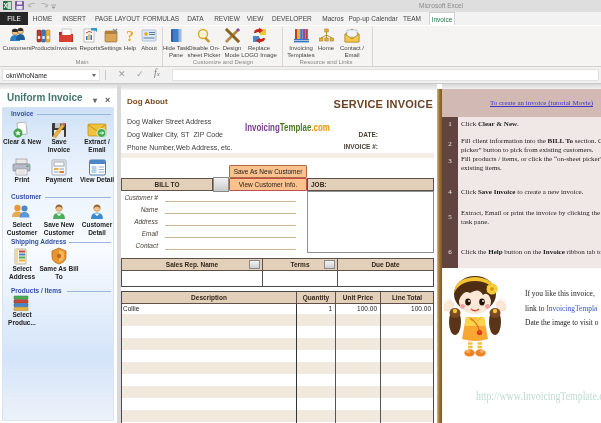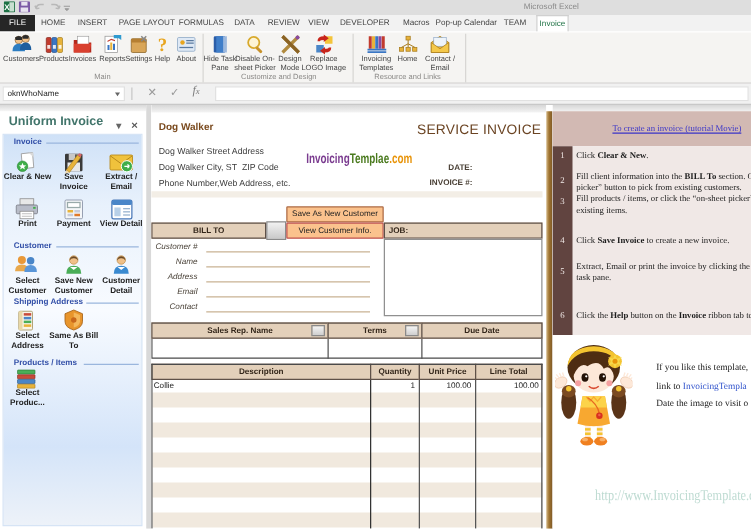--- a/index.html
+++ b/index.html
@@ -312,23 +312,23 @@
           <rect x="2" y="4.8" width="14" height="3.2" rx="0.5" fill="#c84a3a" stroke="#8a2a1e" stroke-width="0.5"></rect>
           <rect x="2" y="8.6" width="14" height="3.2" rx="0.5" fill="#4a86c8" stroke="#2a5a8a" stroke-width="0.5"></rect>
           <rect x="2" y="12.4" width="14" height="3.2" rx="0.5" fill="#e8b33a" stroke="#a87c1e" stroke-width="0.5"></rect>
         </svg>
       <div class="tplab" style="left:2px;top:203px;width:34px;">Select<br>Produc...</div>
     </div>
   </div>
   <div id="vsep" class="abs"></div>
   <div id="sheet" class="abs">
     <div class="abs" style="left:0;top:0;width:316px;height:6px;background:linear-gradient(180deg,#d7d7d7,#f4f4f4);"></div>
-    <div class="abs" style="left:6px;top:13px;font-size:8px;font-weight:bold;color:#7a4a1e;">Dog Walker</div>
+    <div class="abs" style="left:6px;top:13px;font-size:8px;font-weight:bold;color:#7a4a1e;">Dog About</div>
     <div class="abs" style="left:313px;top:13px;width:0;"></div>
-    <div class="abs" style="right:4px;top:14px;font-size:11px;font-weight:normal;color:#6b4423;letter-spacing:0.2px;position:absolute;">SERVICE INVOICE</div>
+    <div class="abs" style="right:4px;top:14px;font-size:11px;font-weight:bold;color:#6b4423;letter-spacing:0.2px;position:absolute;">SERVICE INVOICE</div>
     <div class="abs" style="left:6px;top:34px;font-size:7px;color:#3c3c3c;">Dog Walker Street Address</div>
     <div class="abs" style="left:6px;top:47px;font-size:7px;color:#3c3c3c;">Dog Walker City, ST&nbsp; ZIP Code</div>
     <div class="abs" style="left:6px;top:60px;font-size:7px;color:#3c3c3c;">Phone Number,Web Address, etc.</div>
     <div class="abs" style="left:124px;top:37px;font-size:11px;font-weight:bold;transform:scaleX(0.72);transform-origin:left;white-space:nowrap;"><span style="color:#7a3b8f;">Invoicing</span><span style="color:#4a7a1e;">Templae</span><span style="color:#e8940a;">.com</span></div>
     <div class="abs" style="left:200px;top:47px;width:57px;text-align:right;font-size:6.5px;font-weight:bold;color:#4a4036;">DATE:</div>
     <div class="abs" style="left:200px;top:59px;width:57px;text-align:right;font-size:6.5px;font-weight:bold;color:#4a4036;">INVOICE #:</div>
     <div class="tanstrip" style="left:0;top:69px;width:313px;height:5px;background:#f3eee6;"></div>
     <div class="abs" style="left:108px;top:81px;width:78px;height:13px;background:#fbc28d;border:1px solid #ad6a43;border-radius:1px;font-size:6.5px;color:#222;text-align:center;line-height:12px;">Save As New Customer</div>
     <div class="hdr" style="left:0px;top:94px;width:92px;height:13px;line-height:12px;">BILL TO</div>
     <div class="abs" style="left:92px;top:93px;width:16px;height:15px;background:linear-gradient(180deg,#f2f2f2,#c9c9c9);border:1px solid #8a8a8a;"></div>
@@ -427,18 +427,18 @@
       <rect x="33.5" y="67.5" width="4.5" height="2" fill="#f4c430"></rect>
       <rect x="24" y="71" width="4.5" height="2" fill="#f4c430"></rect>
       <rect x="33.5" y="71" width="4.5" height="2" fill="#f4c430"></rect>
       <rect x="24" y="74.5" width="4.5" height="2" fill="#f4c430"></rect>
       <rect x="33.5" y="74.5" width="4.5" height="2" fill="#f4c430"></rect>
       <ellipse cx="25.5" cy="78" rx="5.2" ry="3.4" fill="#f08020"></ellipse>
       <ellipse cx="36.5" cy="78" rx="5.2" ry="3.4" fill="#f08020"></ellipse>
       <ellipse cx="24" cy="76.5" rx="2.4" ry="1.4" fill="#f8b068"></ellipse>
       <ellipse cx="38" cy="76.5" rx="2.4" ry="1.4" fill="#f8b068"></ellipse>
     </svg>
-    <div id="girltxt1" style="top:205px;">If you like this template,</div>
+    <div id="girltxt1" style="top:205px;">If you like this invoice,</div>
     <div id="girltxt2" style="top:220px;">link to <span style="color:#3355cc;">InvoicingTempla</span></div>
     <div id="girltxt3" style="top:234px;">Date the image to visit o</div>
     <div id="wmark">http://www.InvoicingTemplate.com</div>
   </div>
   </div>
 
 </body></html>

